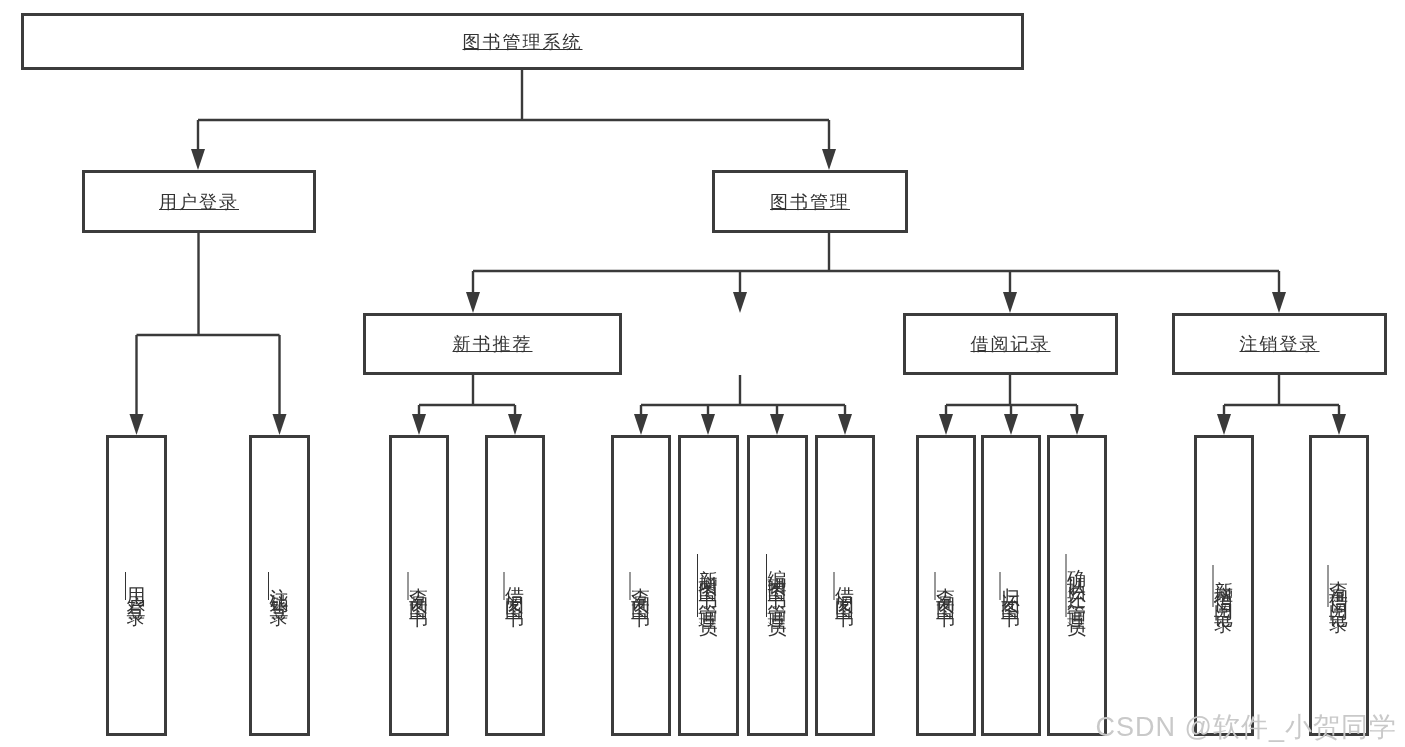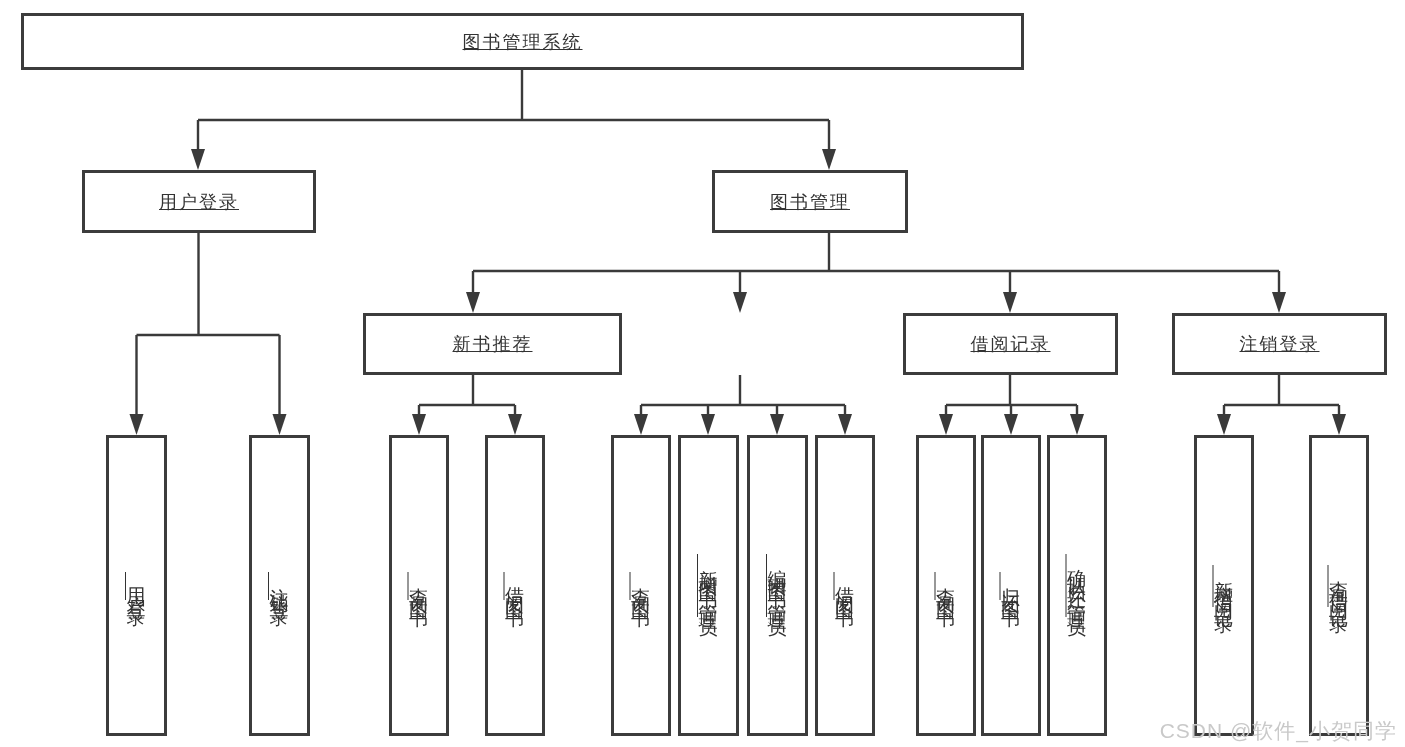--- a/index.html
+++ b/index.html
@@ -44,21 +44,21 @@
     writing-mode:vertical-rl;
     font-size:19px;
     letter-spacing:7px;
     line-height:1;
   }
   .watermark{
     position:absolute;
     right:8px;
     bottom:2px;
     z-index:5;
-    font-size:21px;
+    font-size:27px;
     color:var(--watermark);
     letter-spacing:1px;
     white-space:nowrap;
   }
 </style>
 </head>
 <body>
 
 <div class="canvas">
 

